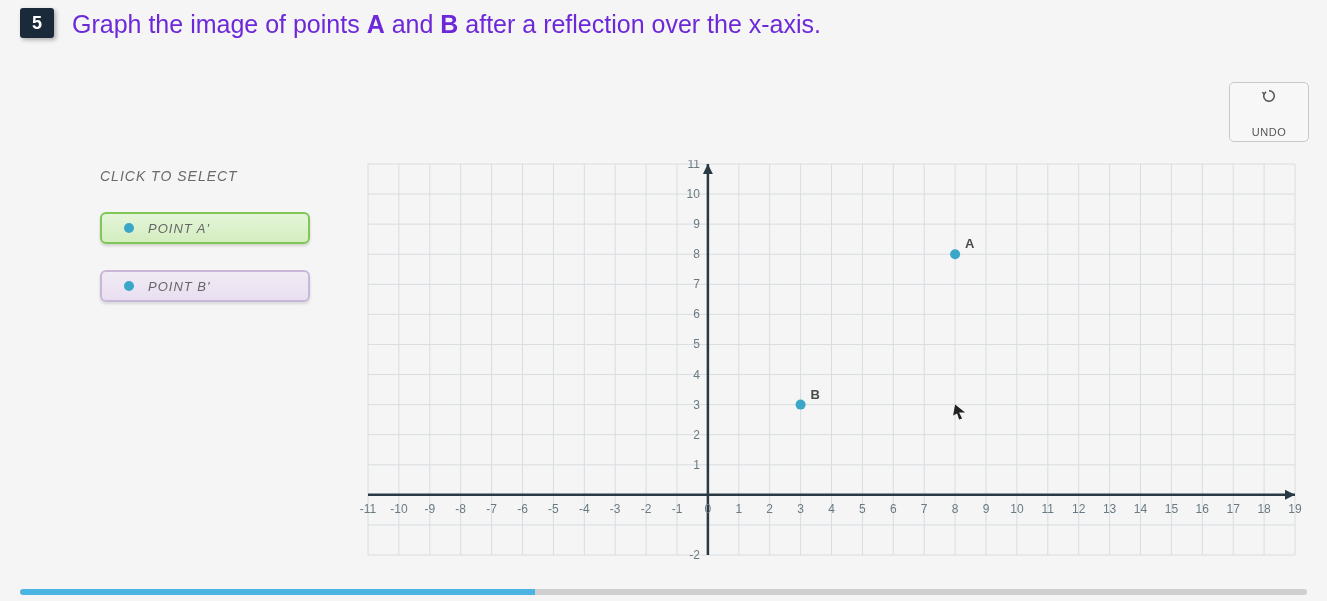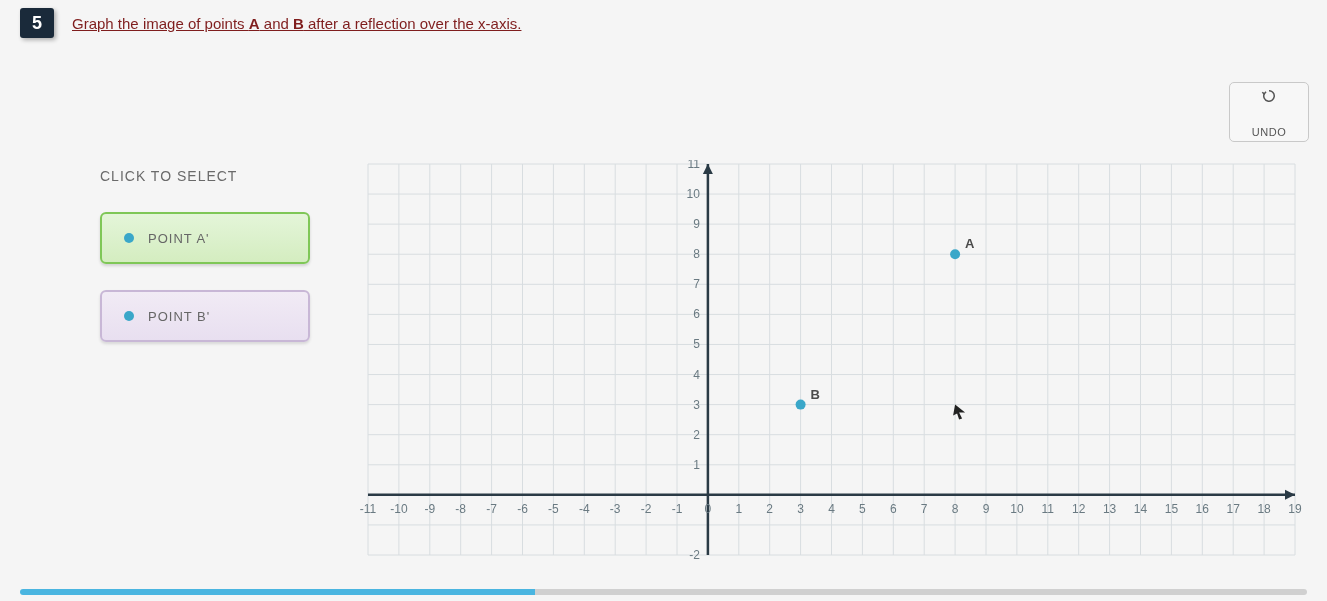--- a/index.html
+++ b/index.html
@@ -24,25 +24,24 @@
       font-size: 18px;
       width: 34px;
       height: 30px;
       display: flex;
       align-items: center;
       justify-content: center;
       border-radius: 3px;
       box-shadow: 2px 2px 4px rgba(0,0,0,0.3);
     }
     .q-text {
-      color: #7f1d1d;
-      font-size: 15px;
+      color: #6d28d9;
+      font-size: 25px;
       line-height: 28px;
       padding-top: 2px;
-      text-decoration: underline;
     }
     .q-text .letter { font-weight: bold; }
     .toolbar {
       position: absolute;
       top: 82px;
       right: 18px;
       display: flex;
       gap: 14px;
     }
     .tool-btn {
@@ -66,30 +65,31 @@
       position: absolute;
       left: 100px;
       top: 160px;
       right: 20px;
       bottom: 10px;
       display: flex;
     }
     .left-panel {
       width: 260px;
       padding-top: 8px;
+      font-style: italic;
     }
     .selector-title {
       color: #6a6a6a;
       letter-spacing: 1px;
       font-size: 14px;
       margin-bottom: 28px;
     }
     .point-btn {
       width: 210px;
-      height: 52px;
+      height: 32px;
       border-radius: 6px;
       display: flex;
       align-items: center;
       padding-left: 22px;
       gap: 14px;
       margin-bottom: 26px;
       cursor: pointer;
       font-size: 13px;
       color: #666;
       letter-spacing: 1px;

